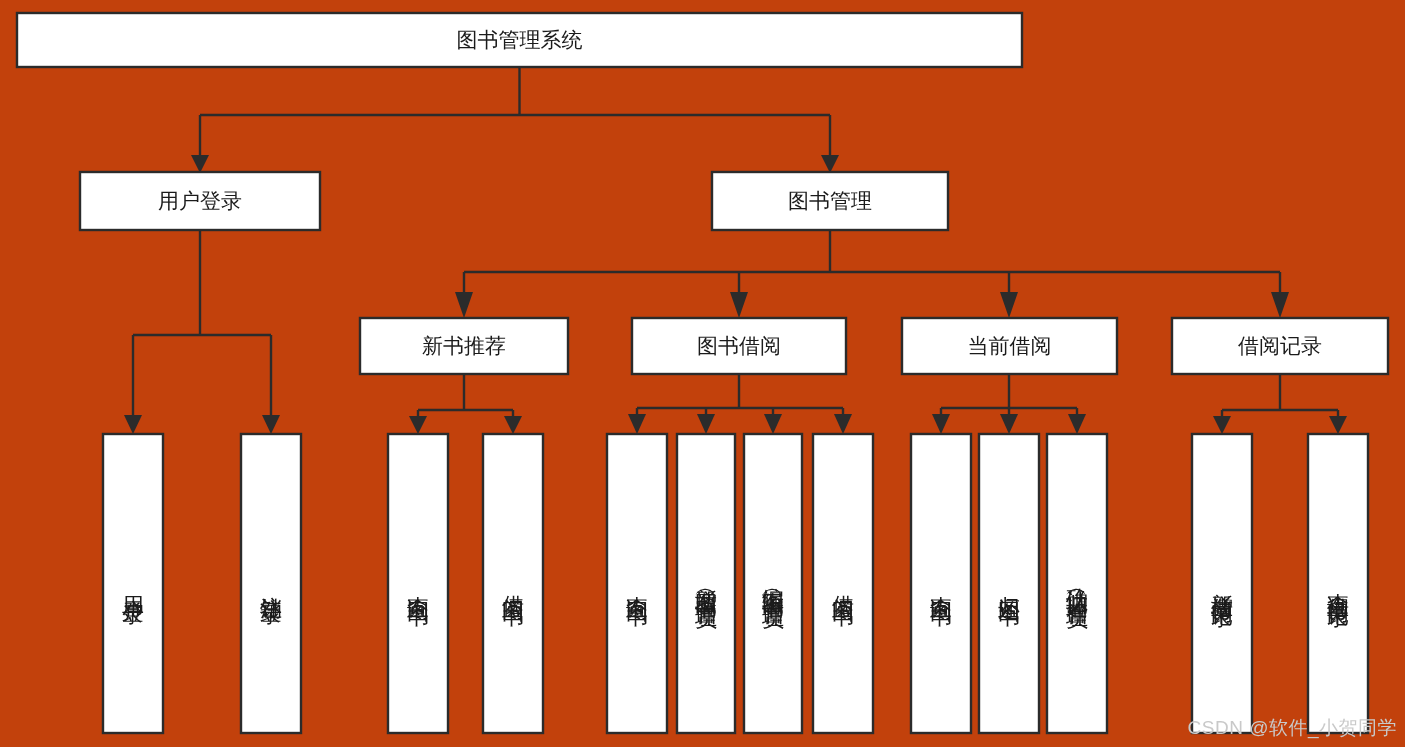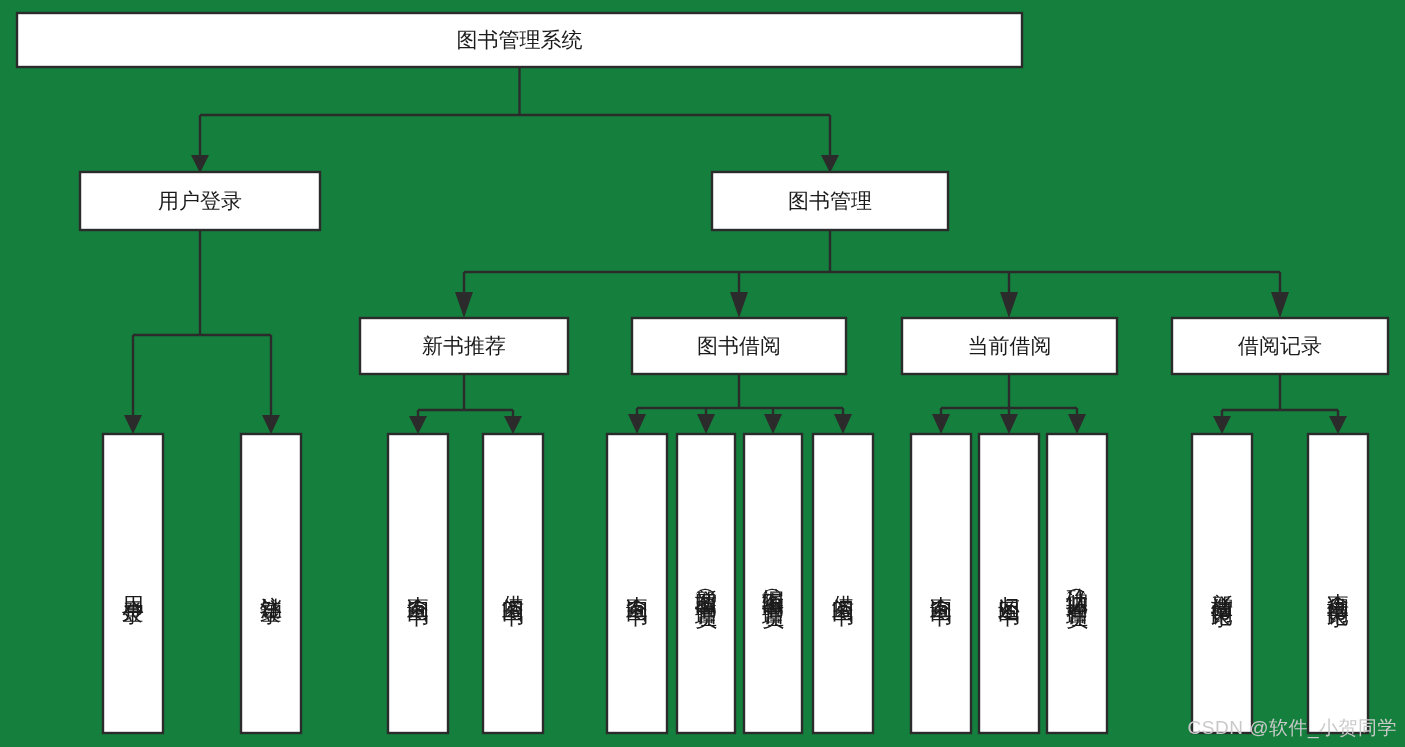--- a/index.html
+++ b/index.html
@@ -8,21 +8,21 @@
     padding: 0;
     background: #ffffff;
   }
   body {
     font-family: "Liberation Sans", "DejaVu Sans", sans-serif;
   }
   #diagram-root {
     position: relative;
     width: 1405px;
     height: 747px;
-    background: #15803d;
+    background: #c2410c;
     overflow: hidden;
   }
   svg.diagram-canvas {
     position: absolute;
     left: 0;
     top: 0;
     width: 1405px;
     height: 747px;
   }
   .node-box {

